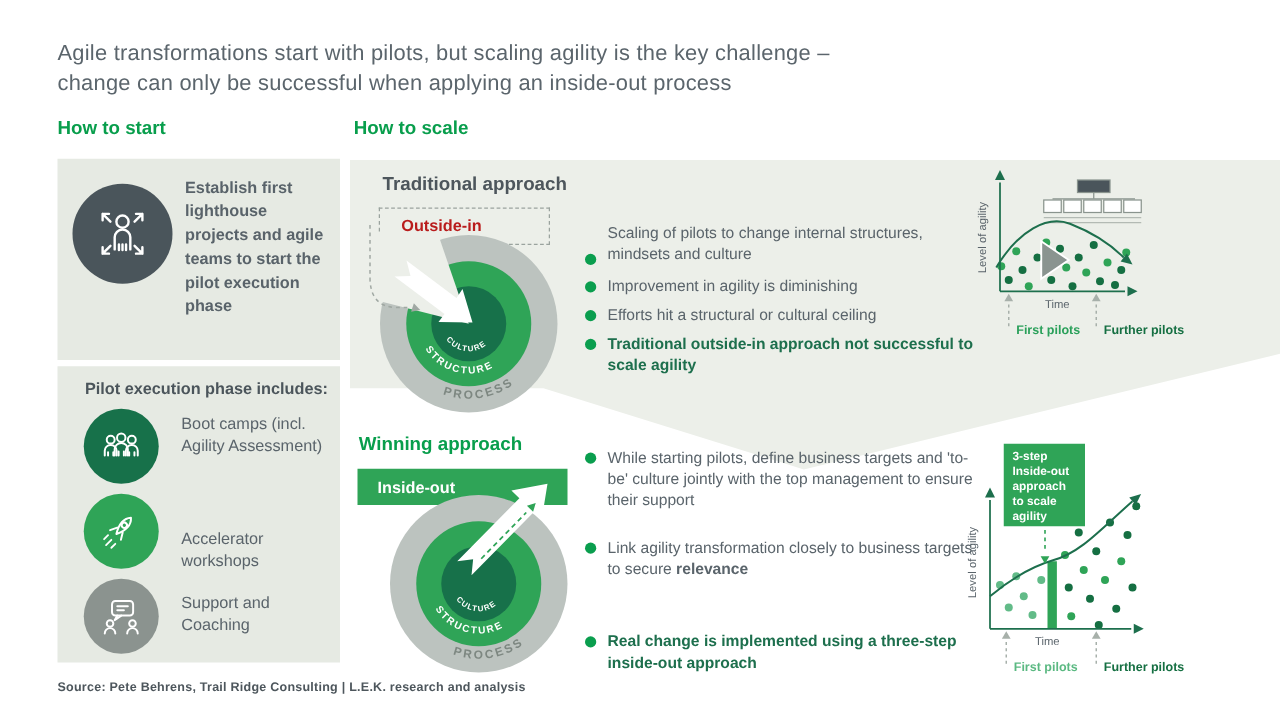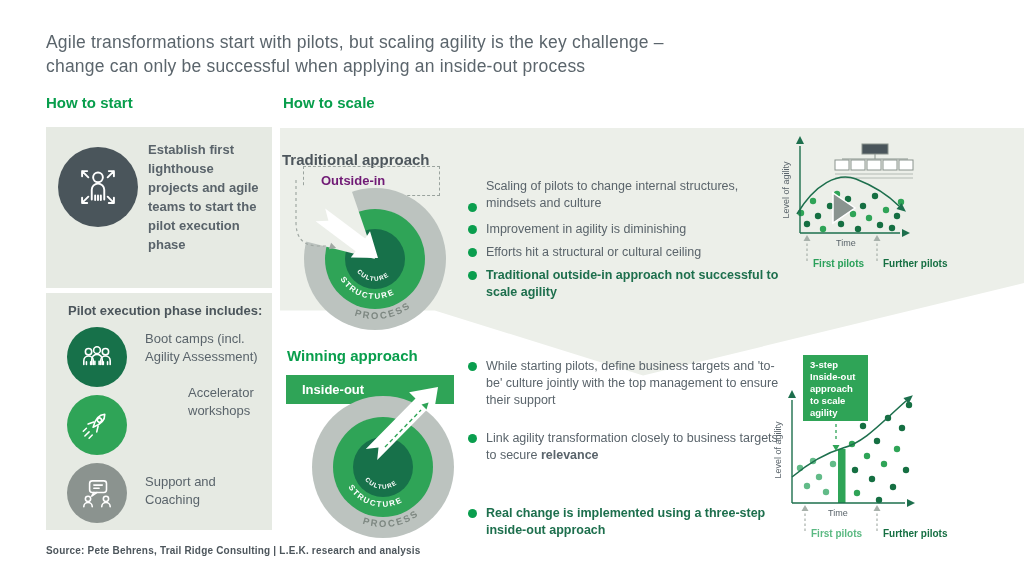--- a/index.html
+++ b/index.html
@@ -21,21 +21,21 @@
   .icon-circle{border-radius:50%;display:flex;align-items:center;justify-content:center;}
   .big-circle{left:58px;top:147px;width:80px;height:80px;background:#4a555b;}
   .item-circle{width:60px;height:60px;}
   .item-label{left:145px;width:116px;font-size:13px;line-height:18px;color:#5a646b;}
   
   .scale-bg{left:280px;top:128px;width:744px;height:250px;background:#ecefe9;
             clip-path:polygon(0 0,100% 0,100% 62%,48.8% 99%,20.8% 73%,0 73%);}
   .section-heading{font-size:15px;font-weight:bold;color:#4d565c;}
   .section-heading.green{color:#089e4c;}
   .outside-box{left:303px;top:166px;width:137px;height:30px;border:1px dashed #9aa39e;
-               box-sizing:border-box;font-size:13px;font-weight:bold;color:#701a75;
+               box-sizing:border-box;font-size:13px;font-weight:bold;color:#b91c1c;
                line-height:28px;padding-left:17px;}
   .inside-banner{left:286px;top:375px;width:168px;height:29px;background:#2fa457;
                  font-size:13px;font-weight:bold;color:#fff;line-height:29px;
                  padding-left:16px;box-sizing:border-box;}
   
   .bullet{display:flex;gap:9px;}
   .bullet .dot{width:9px;height:9px;border-radius:50%;background:#0a9e4e;margin-top:4px;flex:none;}
   .bullet .btext{font-size:12.5px;line-height:17px;color:#5a646b;width:298px;}
   .bullet .btext.bold{font-weight:bold;color:#1d6f4d;}
   .bword{font-weight:bold;margin-top:16px;}
@@ -105,38 +105,38 @@
       <g fill="none" stroke="#ffffff" stroke-width="1.5" stroke-linecap="round" stroke-linejoin="round" transform="rotate(42 18 16)">
         <path d="M18 5 C21.5 8.5 22 14 18 21.5 C14 14 14.5 8.5 18 5 Z"></path>
         <circle cx="18" cy="12.5" r="2"></circle>
         <path d="M15.2 17.5 L12.5 22.5 M20.8 17.5 L23.5 22.5"></path>
       </g>
       <g stroke="#ffffff" stroke-width="1.4" stroke-linecap="round">
         <path d="M10.5 24.5 L6.5 28.5 M13.5 27.5 L10.5 30.5 M8 21 L5 24"></path>
       </g>
     </svg>
   </div>
-  <div class="abs item-label" style="top:384px;margin-left:43px;">Accelerator workshops</div>
+  <div class="abs item-label" style="top:422px;">Accelerator workshops</div>
 
   <div class="abs icon-circle item-circle" style="left:67px;top:463px;background:#8b938f;">
     <svg width="38" height="38" viewBox="0 0 36 36">
       <g fill="none" stroke="#ffffff" stroke-width="1.5" stroke-linecap="round" stroke-linejoin="round">
         <rect x="11" y="6.5" width="16" height="11" rx="2.5"></rect>
         <path d="M15 17.5 L13 21 L18 17.5"></path>
         <path d="M15 10.5 h8 M15 13.5 h5"></path>
         <circle cx="9.5" cy="23.5" r="2.5"></circle>
         <path d="M5.5 31 a4 4 0 0 1 8 0"></path>
         <circle cx="26.5" cy="23.5" r="2.5"></circle>
         <path d="M22.5 31 a4 4 0 0 1 8 0"></path>
       </g>
     </svg>
   </div>
   <div class="abs item-label" style="top:473px;">Support and Coaching</div>
 
-  <div class="abs section-heading" style="left:282px;top:139px;margin-top:12px;">Traditional approach</div>
+  <div class="abs section-heading" style="left:306px;top:139px;">Traditional approach</div>
   <div class="abs outside-box">Outside-in</div>
 
   <svg class="abs" style="left:280px;top:160px;" width="200" height="180">
     <defs>
       <path id="t-arc-culture" d="M77,111.6 A22,22 0 0 0 113,111.6" fill="none"></path>
       <path id="t-arc-structure" d="M60.4,119 A40,40 0 0 0 129.6,119" fill="none"></path>
       <path id="t-arc-process" d="M69.6,153.4 A60,60 0 0 0 144.2,133.4" fill="none"></path>
     </defs>
     <circle cx="95" cy="99" r="71" fill="#bcc3bf"></circle>
     <circle cx="95" cy="99" r="50" fill="#2fa457"></circle>

